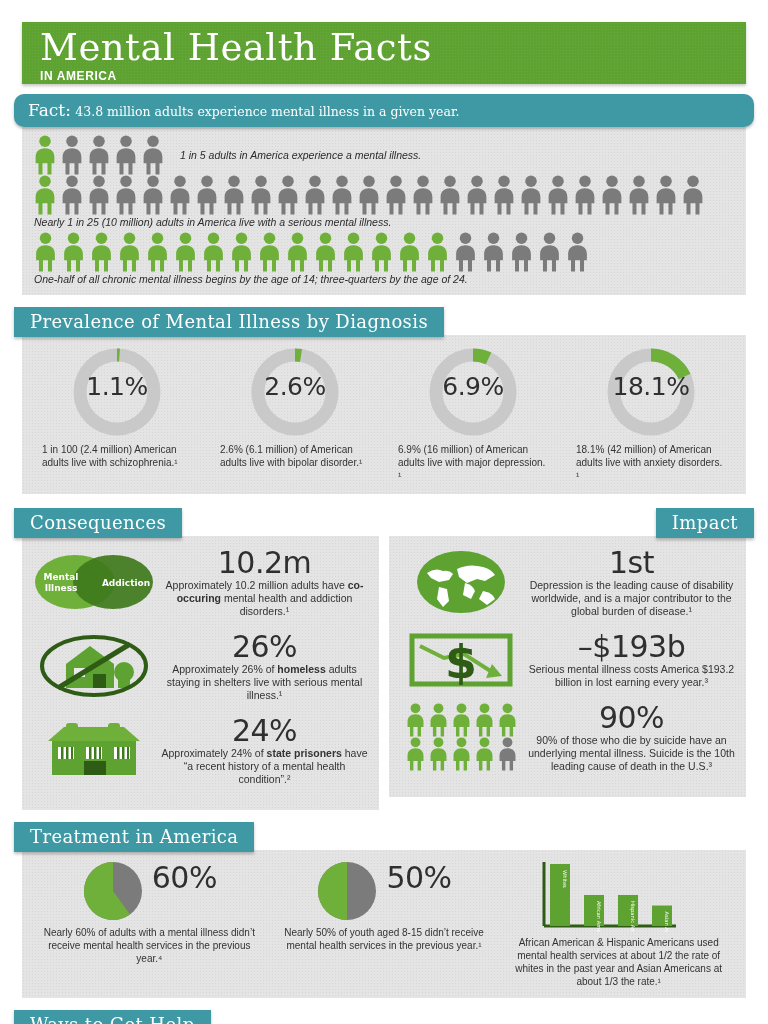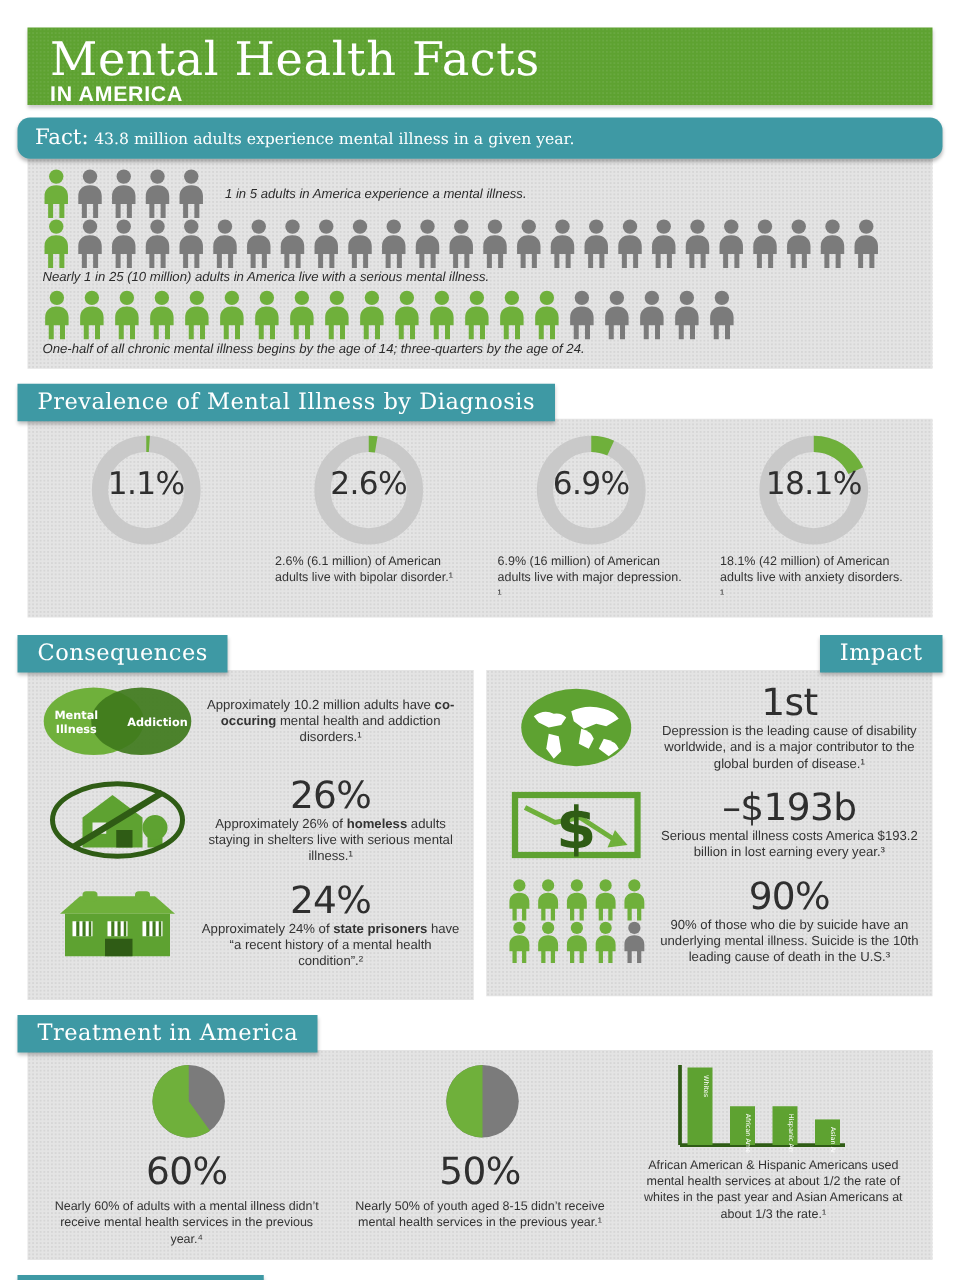--- a/index.html
+++ b/index.html
@@ -28,21 +28,21 @@
     background-size: 3px 3px;
     padding: 6px 0 8px 18px;
     height: 62px;
     box-shadow: 0 2px 3px rgba(0,0,0,.22);
   }
   .header h1 {
     color: #fff; font-size: 37px; letter-spacing: .5px;
     font-family: "DejaVu Serif", serif; font-weight: 400; line-height: 40px;
   }
   .header h2 {
-    color: #fff; font-size: 17px; font-weight: bold; letter-spacing: .6px; line-height: 16px;
+    color: #fff; font-size: 12px; font-weight: bold; letter-spacing: .6px; line-height: 16px;
   }
 
   
   .ribbon {
     background: #3e99a4; color: #fff;
     font-family: "DejaVu Serif", serif;
     font-size: 18px; letter-spacing: .4px;
     padding: 4px 16px 5px 16px;
     display: inline-block;
     box-shadow: 0 2px 3px rgba(0,0,0,.25);
@@ -97,21 +97,21 @@
   .stat-icon { width: 128px; flex:none; display:flex; align-items:center; justify-content:center; }
   .stat-body { flex:1; text-align:center; }
   .stat-num { font-size: 30px; color:#2f2f2f; font-family:"DejaVu Sans", sans-serif; line-height:33px; letter-spacing:-.5px; }
   .stat-txt { font-size: 10.5px; line-height: 13px; color:#333; }
   .stat-txt b { font-weight: bold; }
 
   
   .treat-panel { padding: 10px 10px 10px 10px; margin-top:-2px; }
   .treat-row { display:flex; align-items:flex-start; }
   .treat-item { flex:1; display:flex; flex-direction:column; align-items:center; }
-  .pie-line { display:flex; align-items:flex-end; gap:8px;flex-direction:column; }
+  .pie-line { display:flex; align-items:flex-start; gap:8px; }
   .pie-pct { font-size: 30px; color:#2f2f2f; font-family:"DejaVu Sans", sans-serif; letter-spacing:-.5px; }
   .treat-cap { font-size:10px; line-height:13px; text-align:center; color:#333; margin-top:4px; width: 225px;}
   .treat-cap.wide { width: 230px; }
 
   
   .barchart { position:relative; width:185px; height:72px; }
 </style>
 </head>
 <body>
 
@@ -355,20 +355,21 @@
     <div class="panel prev-panel">
       <div class="donuts" id="donuts">
           <div class="donut-col">
             <div class="donut">
               <svg width="132" height="94" viewBox="0 0 100 94">
                 <circle cx="50" cy="47" r="37" fill="none" stroke="#c9c9c9" stroke-width="13"></circle>
                 <circle cx="50" cy="47" r="37" fill="none" stroke="#6fb03b" stroke-width="13" stroke-dasharray="2.56 229.92" transform="rotate(-90 50 47)"></circle>
               </svg>
               <div class="val">1.1%</div>
             </div>
+            <div class="donut-cap">1 in 100 (2.4 million) American adults live with schizophrenia.¹</div>
           </div>
           <div class="donut-col">
             <div class="donut">
               <svg width="132" height="94" viewBox="0 0 100 94">
                 <circle cx="50" cy="47" r="37" fill="none" stroke="#c9c9c9" stroke-width="13"></circle>
                 <circle cx="50" cy="47" r="37" fill="none" stroke="#6fb03b" stroke-width="13" stroke-dasharray="6.04 226.43" transform="rotate(-90 50 47)"></circle>
               </svg>
               <div class="val">2.6%</div>
             </div>
             <div class="donut-cap">2.6% (6.1 million) of American adults live with bipolar disorder.¹</div>
@@ -407,20 +408,21 @@
           <div class="stat-icon">
             <svg width="122" height="62" viewBox="0 0 122 62">
               <ellipse cx="42" cy="31" rx="40" ry="27" fill="#6fb03b"></ellipse>
               <ellipse cx="80" cy="31" rx="40" ry="27" fill="#3f7a1c" opacity=".92"></ellipse>
               <text x="28" y="29" font-size="9" font-family="DejaVu Sans, sans-serif" fill="#fff" text-anchor="middle" font-weight="bold">Mental</text>
               <text x="28" y="40" font-size="9" font-family="DejaVu Sans, sans-serif" fill="#fff" text-anchor="middle" font-weight="bold">Illness</text>
               <text x="93" y="35" font-size="9" font-family="DejaVu Sans, sans-serif" fill="#fff" text-anchor="middle" font-weight="bold">Addiction</text>
             </svg>
           </div>
           <div class="stat-body">
+            <div class="stat-num">10.2m</div>
             <div class="stat-txt">
               <span>Approximately 10.2 million adults have </span><b>co-occuring</b><span> mental health and addiction disorders.¹</span>
             </div>
           </div>
         </div>
 
         <div class="stat-row">
           <div class="stat-icon">
             <svg width="112" height="64" viewBox="0 0 112 64">
               <g fill="#5ea231">

